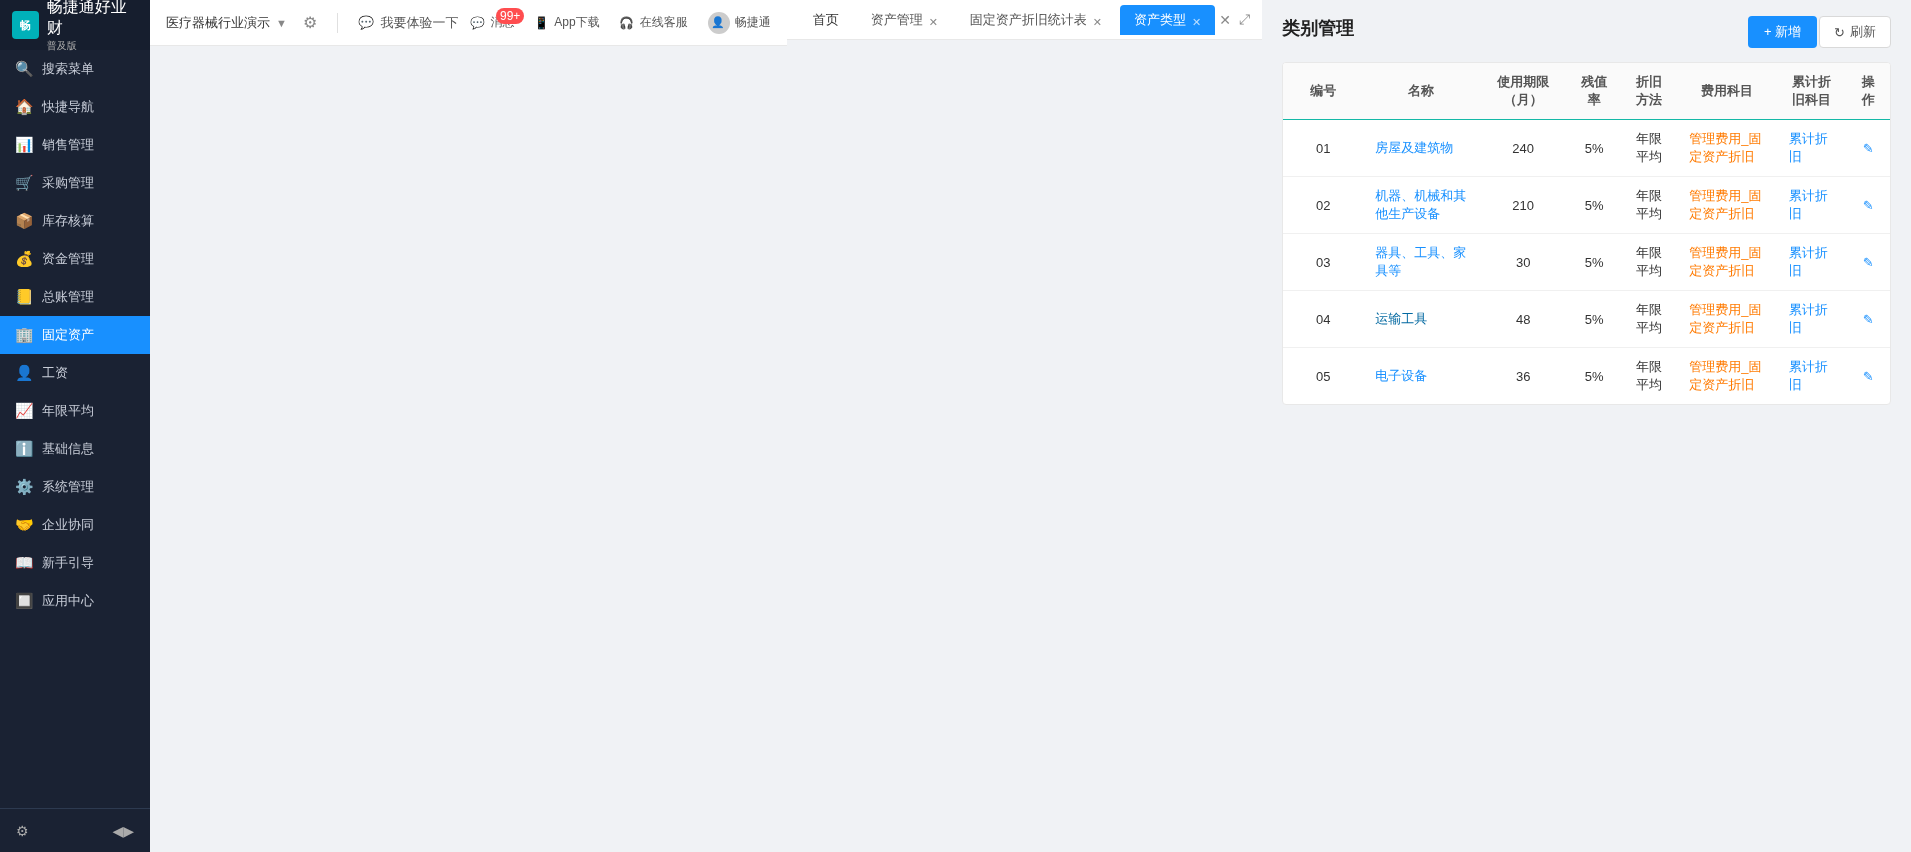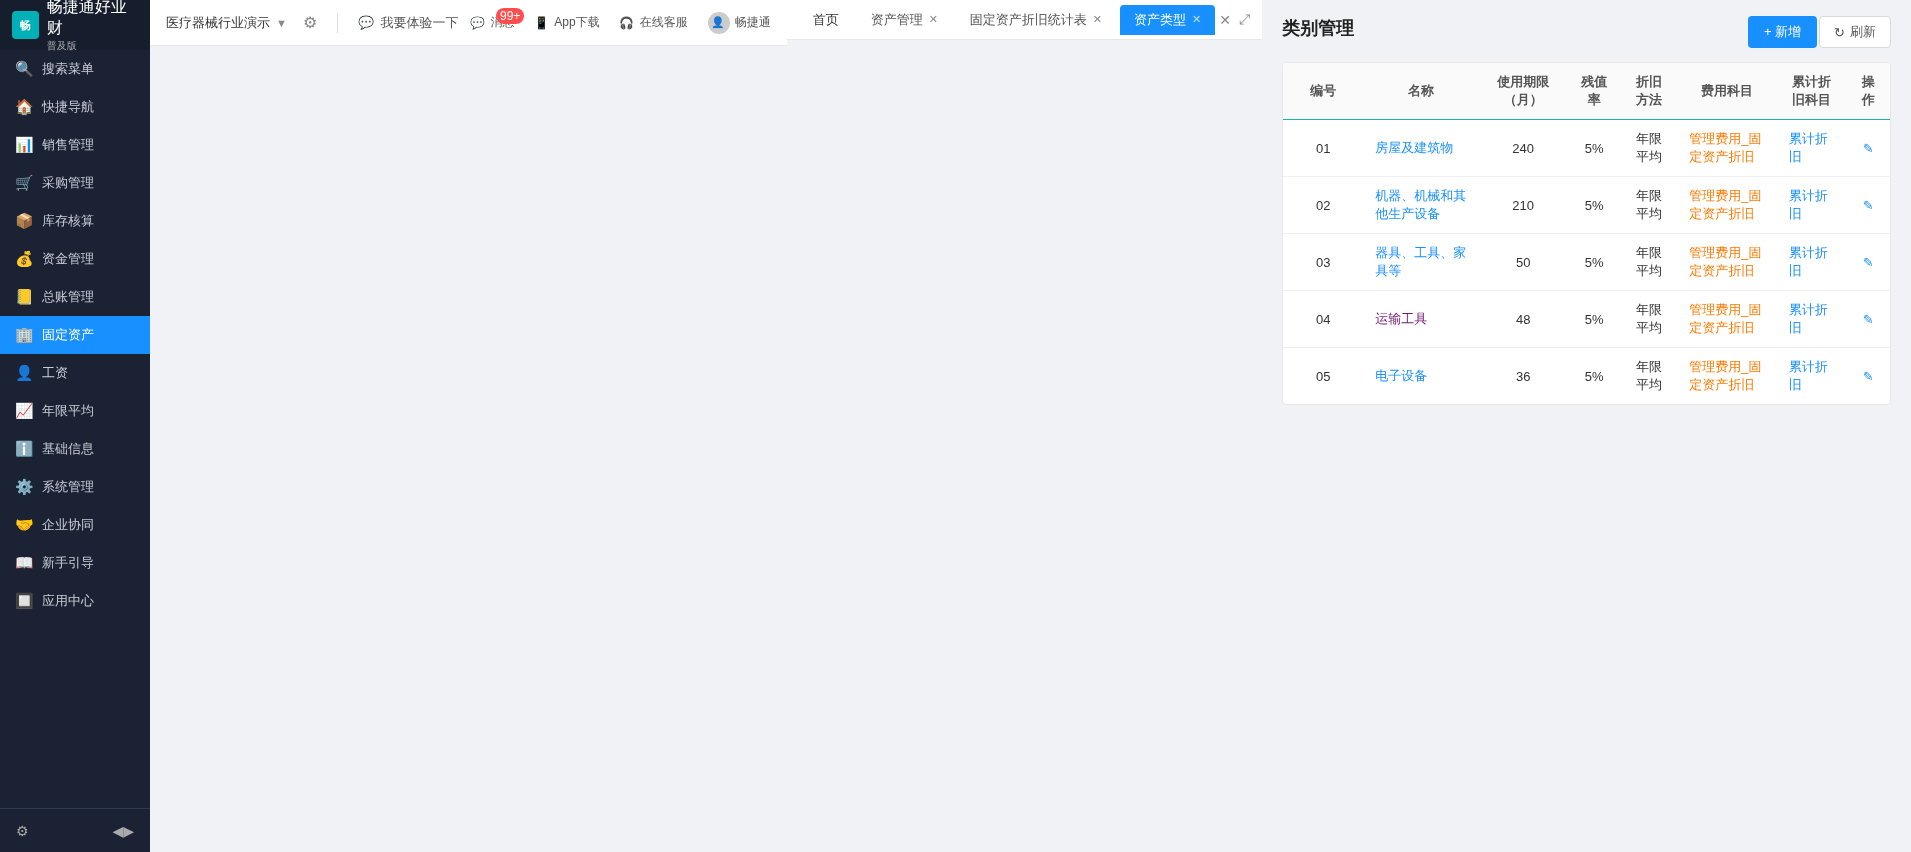--- a/index.html
+++ b/index.html
@@ -105,21 +105,21 @@
     .tabbar {
       background: #fff;
       height: 40px;
       display: flex;
       align-items: center;
       padding: 0 12px;
       border-bottom: 1px solid #e8e8e8;
       gap: 4px;
     }
     .tab {
-      display: flex; align-items: center; gap: 6px;
+      display: flex; align-items: flex-end; gap: 6px;
       padding: 6px 14px;
       font-size: 13px;
       color: #555;
       cursor: pointer;
       border-radius: 4px 4px 0 0;
       white-space: nowrap;
     }
     .tab.active {
       background: #1890ff;
       color: #fff;
@@ -380,30 +380,30 @@
     <td>210</td>
     <td>5%</td>
     <td>年限平均</td>
     <td style="color:#ff7a00;text-align:left;">管理费用_固定资产折旧</td>
     <td style="color:#1890ff;text-align:left;">累计折旧</td>
     <td><span class="edit-icon">✎</span></td>
   </tr>
             <tr>
     <td>03</td>
     <td style="color:#1890ff;cursor:pointer;">器具、工具、家具等</td>
-    <td>50</td>
+    <td>30</td>
     <td>5%</td>
     <td>年限平均</td>
     <td style="color:#ff7a00;text-align:left;">管理费用_固定资产折旧</td>
     <td style="color:#1890ff;text-align:left;">累计折旧</td>
     <td><span class="edit-icon">✎</span></td>
   </tr>
             <tr>
     <td>04</td>
-    <td style="color:#701a75;cursor:pointer;">运输工具</td>
+    <td style="color:#0369a1;cursor:pointer;">运输工具</td>
     <td>48</td>
     <td>5%</td>
     <td>年限平均</td>
     <td style="color:#ff7a00;text-align:left;">管理费用_固定资产折旧</td>
     <td style="color:#1890ff;text-align:left;">累计折旧</td>
     <td><span class="edit-icon">✎</span></td>
   </tr>
             <tr>
     <td>05</td>
     <td style="color:#1890ff;cursor:pointer;">电子设备</td>

